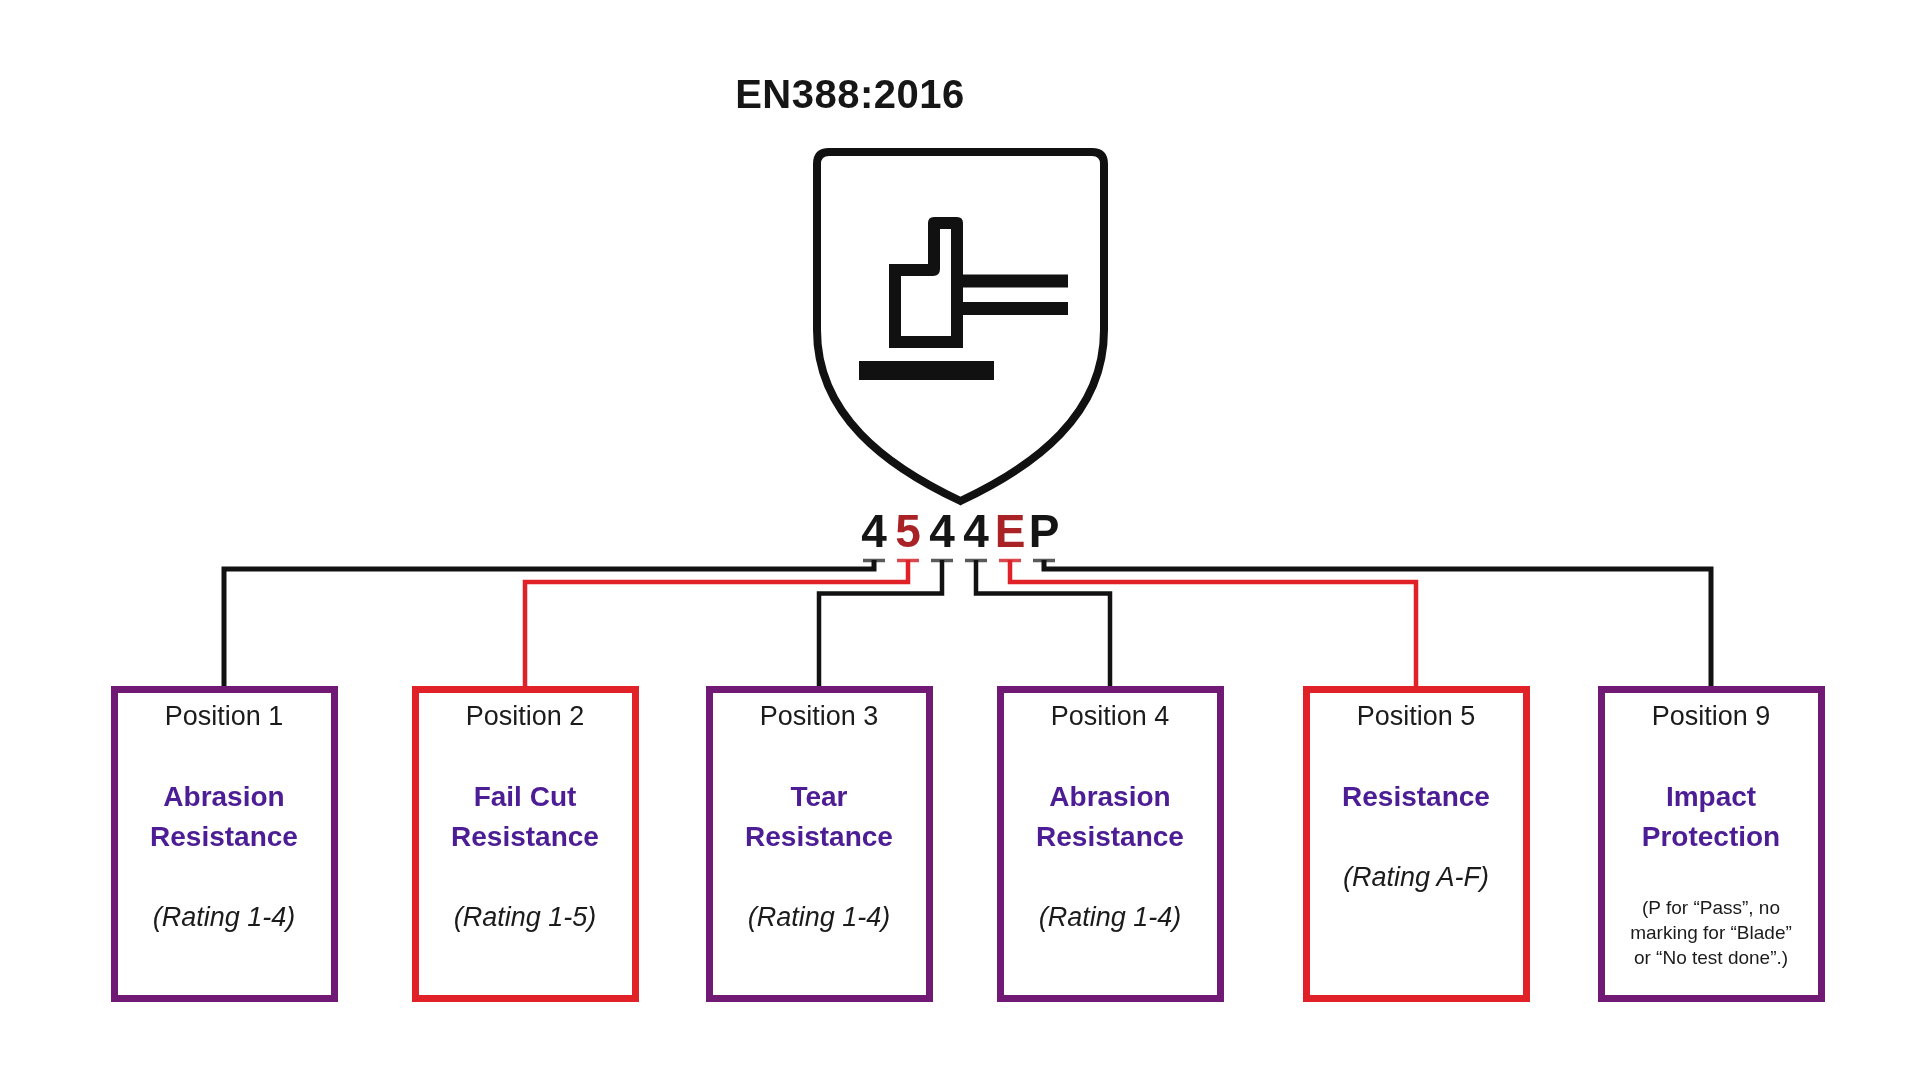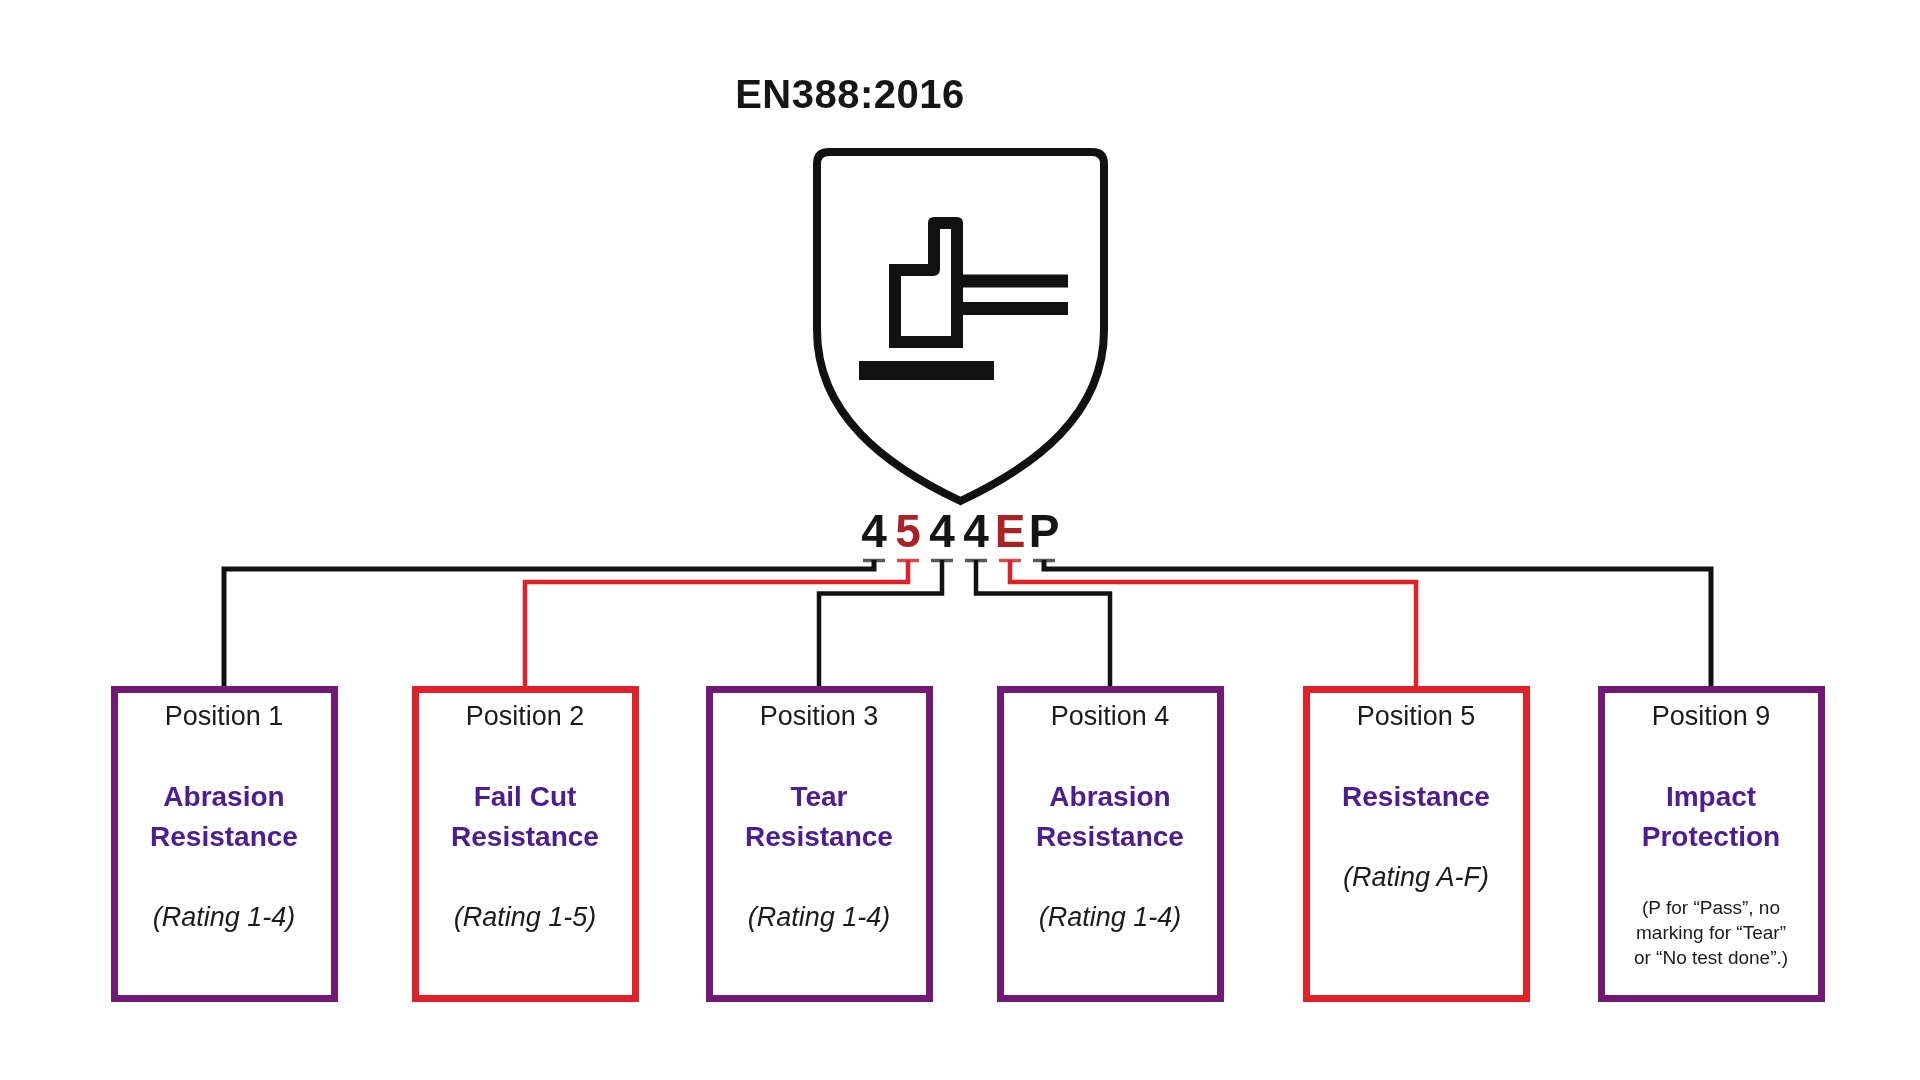--- a/index.html
+++ b/index.html
@@ -182,18 +182,18 @@
   </div>
 
   <div class="pos-box" style="left:1597.5px">
     <div class="pos-label">Position 9</div>
     <div class="box-title">
       <span>Impact</span>
       <span>Protection</span>
     </div>
     <div class="box-note">
       <span>(P for “Pass”, no</span>
-      <span>marking for “Tear”</span>
+      <span>marking for “Blade”</span>
       <span>or “No test done”.)</span>
     </div>
   </div>
 
 </div>
 
 </body></html>

